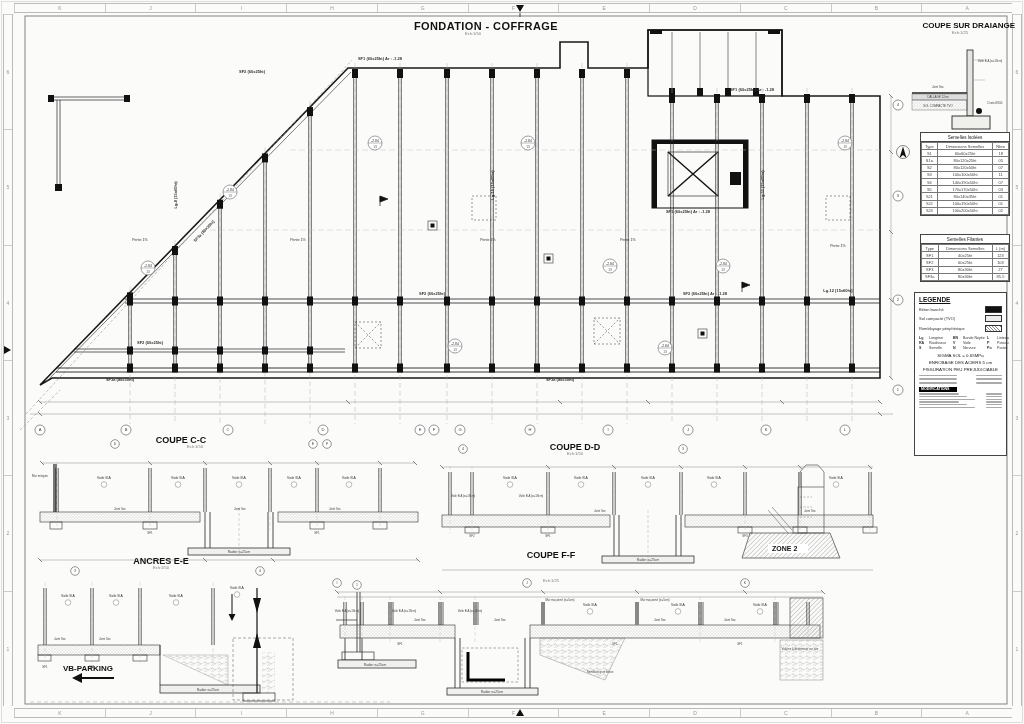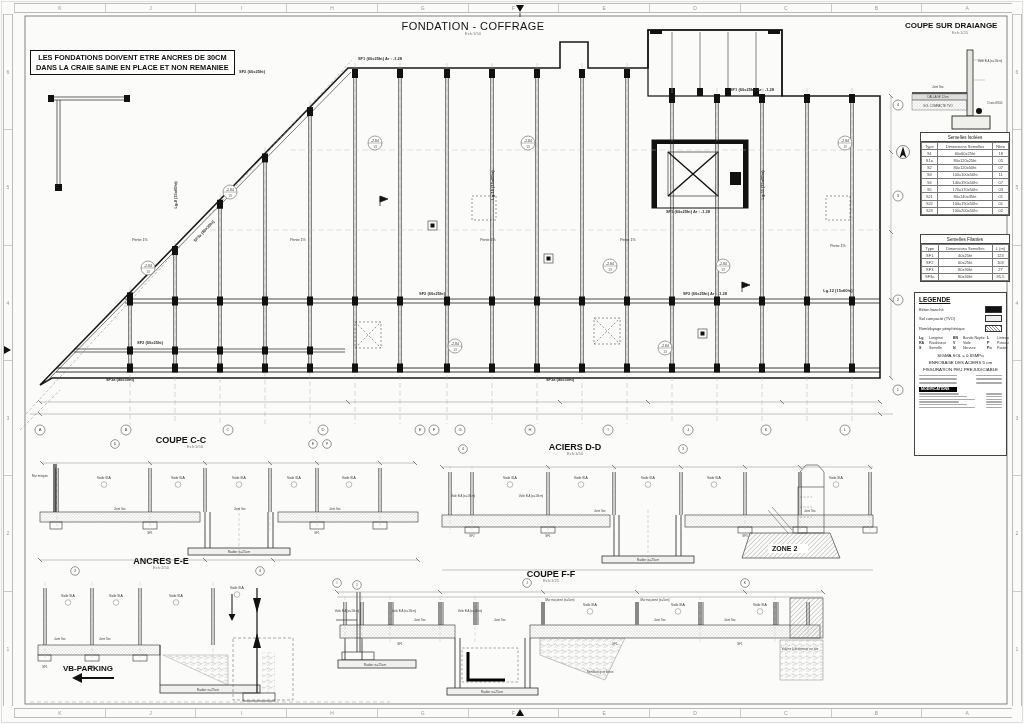--- a/index.html
+++ b/index.html
@@ -1,22 +1,22 @@
 <!DOCTYPE html>
 <html><head>
 <meta charset="utf-8">
 <style>
   html,body{margin:0;padding:0;background:#e8e8e6}
   #sheet{position:relative;width:1024px;height:724px;background:#fbfbfa;font-family:"Liberation Sans",sans-serif;overflow:hidden}
   .abs{position:absolute}
   #art{position:absolute;left:0;top:0}
-  .main-title{font-weight:normal;font-size:11px;letter-spacing:.4px;color:#111;text-align:center;white-space:nowrap}
+  .main-title{font-weight:bold;font-size:11px;letter-spacing:.4px;color:#111;text-align:right;white-space:nowrap}
   .scale-cap{font-size:4px;color:#777;text-align:center;white-space:nowrap}
   .sec-title{font-weight:bold;font-size:9px;color:#111;text-align:center;white-space:nowrap}
-  .sm-title{font-weight:bold;font-size:8px;color:#111;text-align:left;white-space:nowrap}
+  .sm-title{font-weight:bold;font-size:8px;color:#111;text-align:right;white-space:nowrap}
   .note-box{border:1.5px solid #111;background:#fff;padding:2px 5px;font-size:7.4px;font-weight:bold;color:#111;text-align:center;line-height:1.3;white-space:nowrap}
   .ruler{position:absolute;display:flex;color:#999;font-size:5px;box-sizing:border-box}
   .ruler.h{flex-direction:row;border-top:1px solid #bbb;border-bottom:1px solid #bbb}
   .ruler.v{flex-direction:column;border-left:1px solid #bbb;border-right:1px solid #bbb}
   .ruler>div{flex:1;display:flex;align-items:center;justify-content:center;overflow:hidden}
   .ruler.h>div{border-left:1px solid #ccc}
   .ruler.v>div{border-top:1px solid #ccc}
   .tbl{position:absolute;background:#fff;border:1px solid #444;color:#333}
   .tbl .t-title{text-align:center;font-size:4.6px;padding:1.5px 0;border-bottom:1px solid #444;color:#222}
   .tbl table{border-collapse:collapse;width:100%;font-size:4px}
@@ -729,35 +729,31 @@
         <span>1</span>
       </div>
     </div>
 
   <div class="abs main-title" style="left:388px;top:20px;width:170px">FONDATION - COFFRAGE</div>
   <div class="abs scale-cap" style="left:388px;top:31px;width:170px">Ech:1/50</div>
 
   <div class="abs sm-title" style="left:905px;top:21px;width:110px">COUPE SUR DRAIANGE</div>
   <div class="abs scale-cap" style="left:905px;top:30px;width:110px">Ech:1/25</div>
 
-  <div class="abs note-box" style="left:30px;top:50px">
-    <div>LES FONDATIONS DOIVENT ETRE ANCRES DE 30CM</div>
-    <div>DANS LA CRAIE SAINE  EN PLACE ET NON REMANIEE</div>
-  </div>
 
   <div class="abs sec-title" style="left:141px;top:435px;width:80px">COUPE C-C</div>
   <div class="abs scale-cap" style="left:155px;top:444px;width:80px">Ech:1/50</div>
 
-  <div class="abs sec-title" style="left:535px;top:442px;width:80px">ACIERS D-D</div>
+  <div class="abs sec-title" style="left:535px;top:442px;width:80px">COUPE D-D</div>
   <div class="abs scale-cap" style="left:535px;top:451px;width:80px">Ech:1/50</div>
 
   <div class="abs sec-title" style="left:121px;top:556px;width:80px">ANCRES E-E</div>
   <div class="abs scale-cap" style="left:121px;top:565px;width:80px">Ech:1/50</div>
 
-  <div class="abs sec-title" style="left:511px;top:569px;width:80px">COUPE F-F</div>
+  <div class="abs sec-title" style="left:511px;top:550px;width:80px">COUPE F-F</div>
   <div class="abs scale-cap" style="left:511px;top:578px;width:80px">Ech:1/25</div>
 
   <div class="abs vb" style="left:63px;top:664px">VB-PARKING</div>
   <div class="abs zone2" style="left:772px;top:545px">ZONE 2</div>
 
   <div class="tbl" id="tbl-isolees" style="left:920px;top:132px;width:88px">
     <div class="t-title">Semelles Isolées</div>
     <table>
         <thead>
           <tr>

